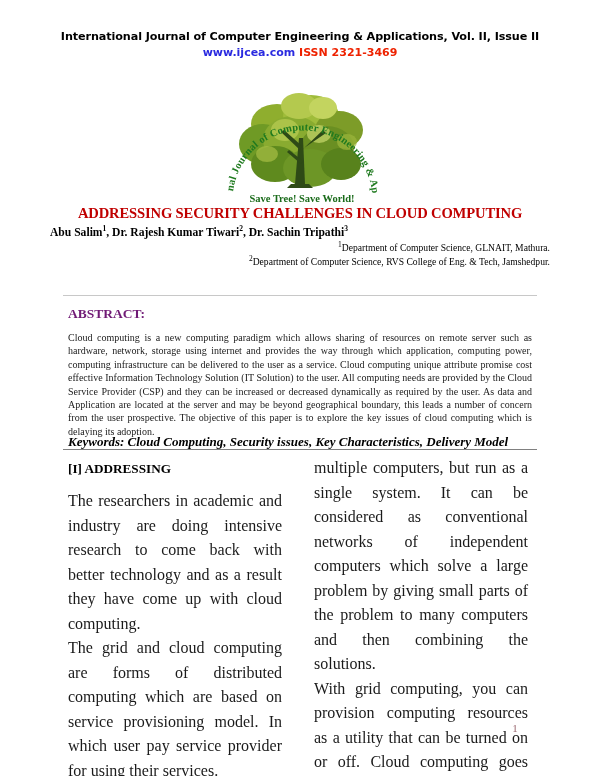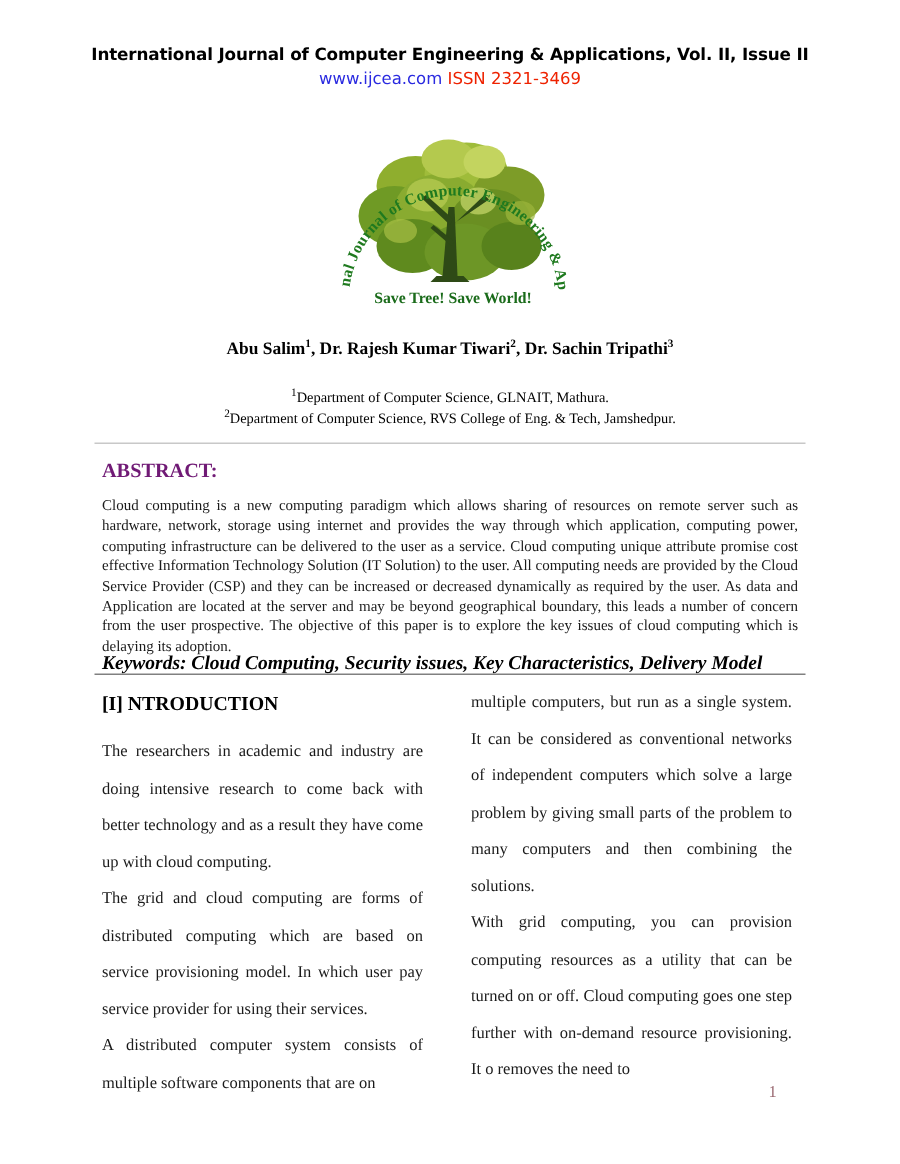--- a/index.html
+++ b/index.html
@@ -37,21 +37,21 @@
     font-size: 11.2px;
     font-weight: bold;
     color: #000000;
     letter-spacing: -0.1px;
     white-space: nowrap;
   }
   .journal-header-line2 {
     margin-top: 3px;
     font-family: "DejaVu Sans", sans-serif;
     font-size: 11px;
-    font-weight: normal;
+    font-weight: bold;
     white-space: nowrap;
   }
   .url-text { color: #2a2ae0; }
   .issn-text { color: #ee2200; }
 
   
   .logo-block {
     position: absolute;
     left: 215px;
     top: 72px;
@@ -73,40 +73,39 @@
     color: #c00000;
     letter-spacing: -0.15px;
     white-space: nowrap;
   }
 
   .authors-line {
     position: absolute;
     left: 50px;
     top: 226px;
     width: 500px;
-    text-align: center;
+    text-align: left;
     font-family: "Liberation Serif", serif;
     font-size: 11.6px;
     font-weight: bold;
     color: #000000;
     white-space: nowrap;
   }
   .authors-line sup, .affil sup {
     font-size: 7.5px;
     vertical-align: super;
     line-height: 0;
   }
 
   .affils {
     position: absolute;
     left: 50px;
     top: 241px;
     width: 500px;
-    text-align: center;
-    margin-top: 18px;
+    text-align: right;
   }
   .affil {
     font-family: "Liberation Serif", serif;
     font-size: 9.6px;
     color: #000000;
     line-height: 13.5px;
     white-space: nowrap;
   }
 
   
@@ -175,21 +174,21 @@
   .section-heading {
     font-family: "Liberation Serif", serif;
     font-size: 13.2px;
     font-weight: bold;
     color: #000000;
     margin: 5px 0 12px 0;
   }
 
   .body-para {
     font-family: "Liberation Serif", serif;
-    font-size: 11px;
+    font-size: 16px;
     line-height: 24.5px;
     text-align: justify;
     color: #1a1a1a;
     margin: 0 4px 0 0;
   }
   .col-right .body-para { margin-bottom: 0; }
 
   
   .page-number {
     position: absolute;
@@ -247,40 +246,41 @@
       </g>
 
       <text font-family="Liberation Serif, serif" font-size="10.5" font-weight="bold" fill="#1f7a1f" letter-spacing="0.2">
         <textPath href="#arcpath" startOffset="50%" text-anchor="middle">International Journal of Computer Engineering &amp; Applications</textPath>
       </text>
 
       <text x="87" y="130" text-anchor="middle" font-family="Liberation Serif, serif" font-size="10.5" font-weight="bold" fill="#1a6b1a">Save Tree! Save World!</text>
     </svg>
   </div>
 
+  <div class="paper-title">ADDRESSING SECURITY CHALLENGES IN CLOUD COMPUTING</div>
 
   <div class="authors-line">
     <span>Abu Salim</span><sup>1</sup><span>, Dr. Rajesh Kumar Tiwari</span><sup>2</sup><span>, Dr. Sachin Tripathi</span><sup>3</sup>
   </div>
 
   <div class="affils">
     <div class="affil"><sup>1</sup><span>Department of Computer Science, GLNAIT, Mathura.</span></div>
     <div class="affil"><sup>2</sup><span>Department of Computer Science, RVS College of Eng. &amp; Tech, Jamshedpur.</span></div>
   </div>
 
   <div class="rule rule-top"></div>
 
   <div class="abstract-heading">ABSTRACT:</div>
   <div class="abstract-body">Cloud computing is a new computing paradigm which allows sharing of resources on remote server such as hardware, network, storage using internet and provides the way through which  application, computing power, computing infrastructure can be delivered to the user as a service.  Cloud computing unique attribute promise cost effective Information Technology Solution (IT Solution) to the user. All computing needs are provided by the Cloud Service Provider (CSP) and they can be increased or decreased dynamically as required by the user. As data and Application are located at the server and may be beyond geographical boundary, this leads a number of concern from the user prospective. The objective of this paper is to explore the key issues of cloud computing which is delaying its adoption.</div>
 
   <div class="keywords-line">Keywords: Cloud Computing, Security issues, Key Characteristics, Delivery Model</div>
   <div class="rule-keywords"></div>
 
   <div class="col col-left">
-    <div class="section-heading">[I] NTRODUCTION</div>
+    <div class="section-heading">[I] ADDRESSING</div>
     <p class="body-para">The researchers in academic and industry are doing intensive research to come back with better technology and as a result they have come up with cloud computing.</p>
     <p class="body-para">The grid and cloud computing are forms of distributed computing which are based on service provisioning model. In which user pay service provider for using their services.</p>
     <p class="body-para">A distributed computer system consists of multiple software components that are on</p>
   </div>
 
   <div class="col col-right">
     <p class="body-para">multiple computers, but run as a single system. It can be considered as conventional networks of independent computers which solve a large problem by giving small parts of the problem to many computers and then combining the solutions.</p>
     <p class="body-para">With grid computing, you can provision computing resources as a utility that can be turned on or off. Cloud computing goes one step further with on-demand resource provisioning. It o removes the need to</p>
   </div>
 

